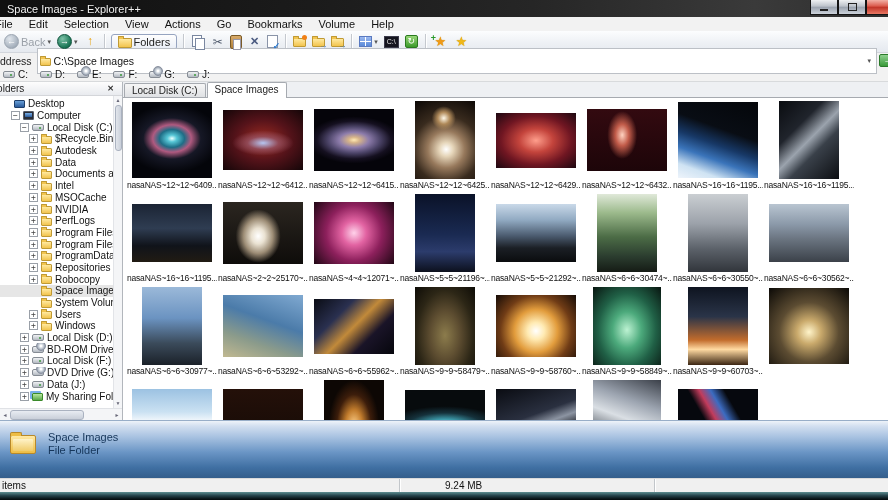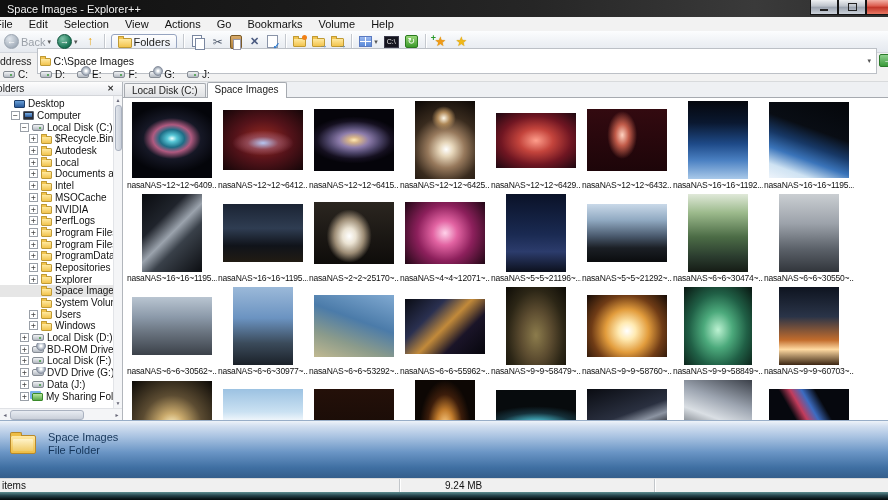--- a/index.html
+++ b/index.html
@@ -307,21 +307,21 @@
               <span class="tree-label">$Recycle.Bin</span>
             </div>
             <div class="tree-row" style="padding-left: 29px;">
               <span class="exp">+</span>
               <span class="fi fi-folder fold"></span>
               <span class="tree-label">Autodesk</span>
             </div>
             <div class="tree-row" style="padding-left: 29px;">
               <span class="exp">+</span>
               <span class="fi fi-folder fold"></span>
-              <span class="tree-label">Local</span>
+              <span class="tree-label">Data</span>
             </div>
             <div class="tree-row" style="padding-left: 29px;">
               <span class="exp">+</span>
               <span class="fi fi-folder fold"></span>
               <span class="tree-label">Documents and Set</span>
             </div>
             <div class="tree-row" style="padding-left: 29px;">
               <span class="exp">+</span>
               <span class="fi fi-folder fold"></span>
               <span class="tree-label">Intel</span>
@@ -357,21 +357,21 @@
               <span class="tree-label">ProgramData</span>
             </div>
             <div class="tree-row" style="padding-left: 29px;">
               <span class="exp">+</span>
               <span class="fi fi-folder fold"></span>
               <span class="tree-label">Repositories</span>
             </div>
             <div class="tree-row" style="padding-left: 29px;">
               <span class="exp">+</span>
               <span class="fi fi-folder fold"></span>
-              <span class="tree-label">Explorer</span>
+              <span class="tree-label">Robocopy</span>
             </div>
             <div class="tree-row selected" style="padding-left: 29px;">
               <span class="exp-sp"></span>
               <span class="fi fi-folder fold"></span>
               <span class="tree-label">Space Images</span>
             </div>
             <div class="tree-row" style="padding-left: 29px;">
               <span class="exp-sp"></span>
               <span class="fi fi-folder fold"></span>
               <span class="tree-label">System Volume Inf</span>
@@ -470,26 +470,20 @@
             <div class="tname">nasaNAS~12~12~6429...</div>
           </div>
           <div class="thumb-cell">
             <div class="timg-wrap">
               <div class="timg" style="width: 80px; height: 62px; background: radial-gradient(30% 62% at 44% 42%, rgb(255, 210, 192) 0%, rgb(194, 92, 74) 28%, rgba(60, 10, 14, 0) 62%), linear-gradient(rgb(51, 10, 16) 0%, rgb(29, 5, 9) 100%);"></div>
             </div>
             <div class="tname">nasaNAS~12~12~6432...</div>
           </div>
           <div class="thumb-cell">
             <div class="timg-wrap">
-              <div class="timg" style="width: 60px; height: 78px; background: linear-gradient(rgb(5, 7, 13) 0%, rgb(10, 24, 48) 28%, rgb(30, 74, 136) 55%, rgb(74, 128, 194) 76%, rgb(169, 201, 233) 100%);"></div>
-            </div>
-            <div class="tname">nasaNAS~16~16~1192...</div>
-          </div>
-          <div class="thumb-cell">
-            <div class="timg-wrap">
               <div class="timg" style="width: 80px; height: 76px; background: linear-gradient(200deg, rgb(4, 6, 10) 0%, rgb(9, 13, 20) 38%, rgb(23, 56, 102) 55%, rgb(58, 116, 186) 70%, rgb(207, 227, 243) 86%, rgb(238, 244, 251) 100%);"></div>
             </div>
             <div class="tname">nasaNAS~16~16~1195...</div>
           </div>
           <div class="thumb-cell">
             <div class="timg-wrap">
               <div class="timg" style="width: 60px; height: 78px; background: linear-gradient(135deg, rgb(10, 12, 16) 0%, rgb(32, 36, 44) 32%, rgb(155, 163, 173) 50%, rgb(57, 64, 73) 64%, rgb(12, 14, 18) 100%);"></div>
             </div>
             <div class="tname">nasaNAS~16~16~1195...</div>
           </div>

